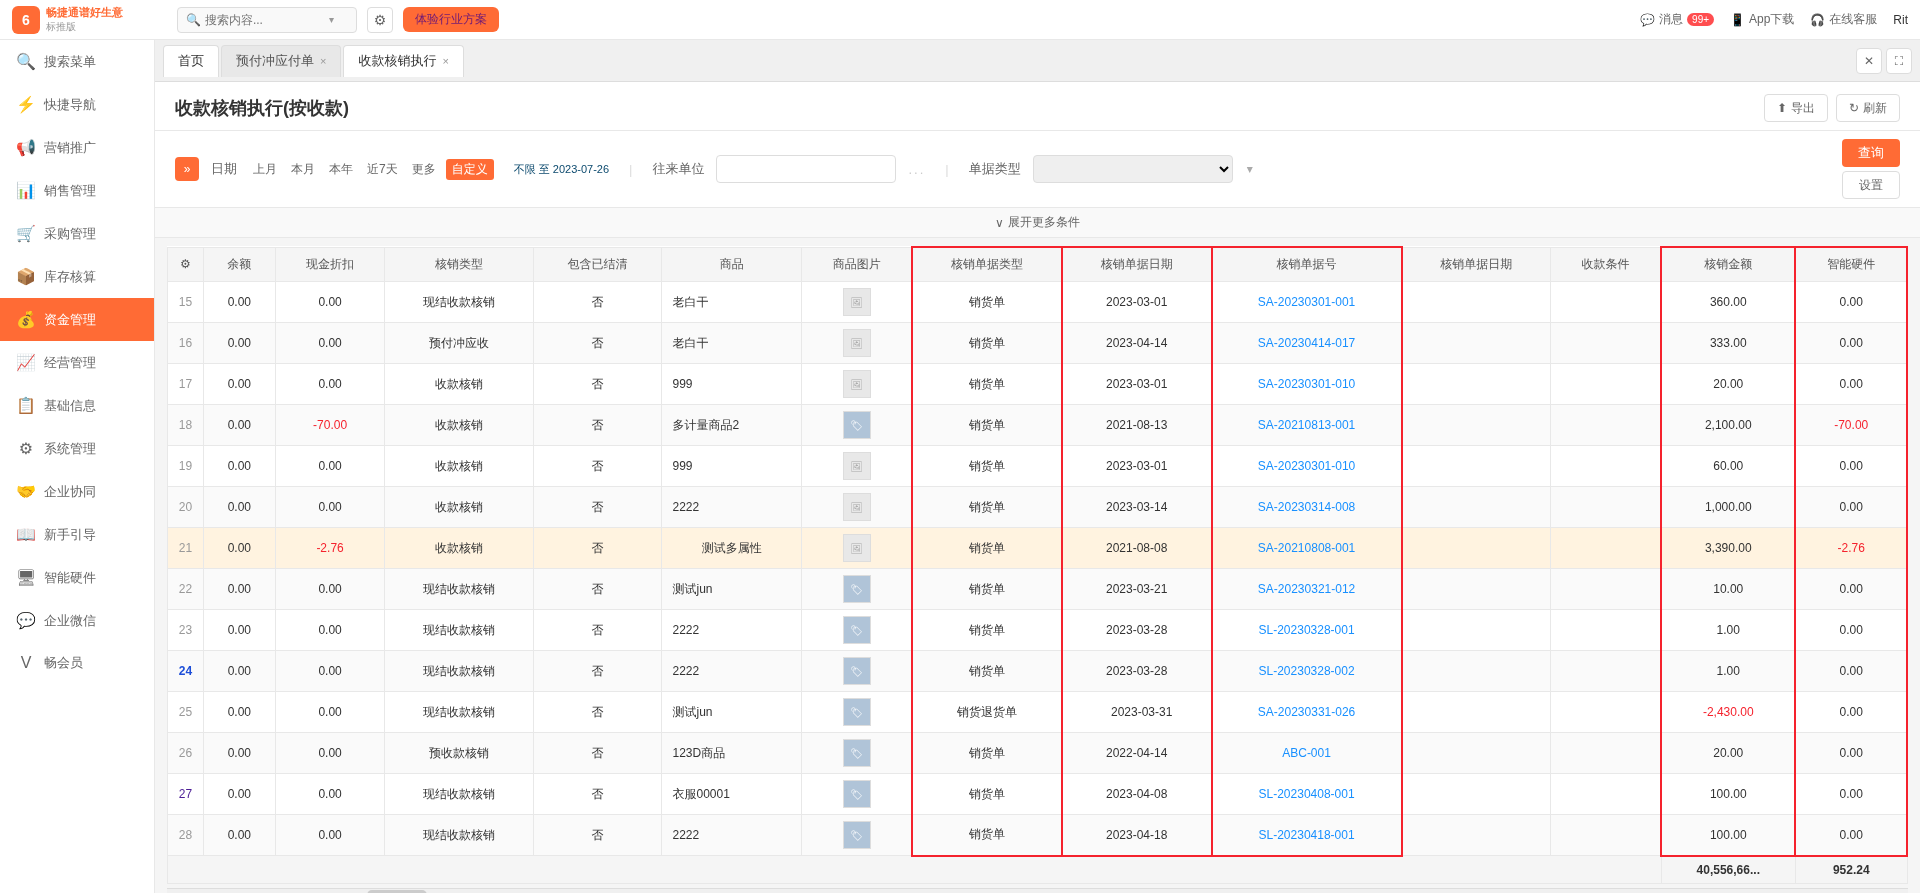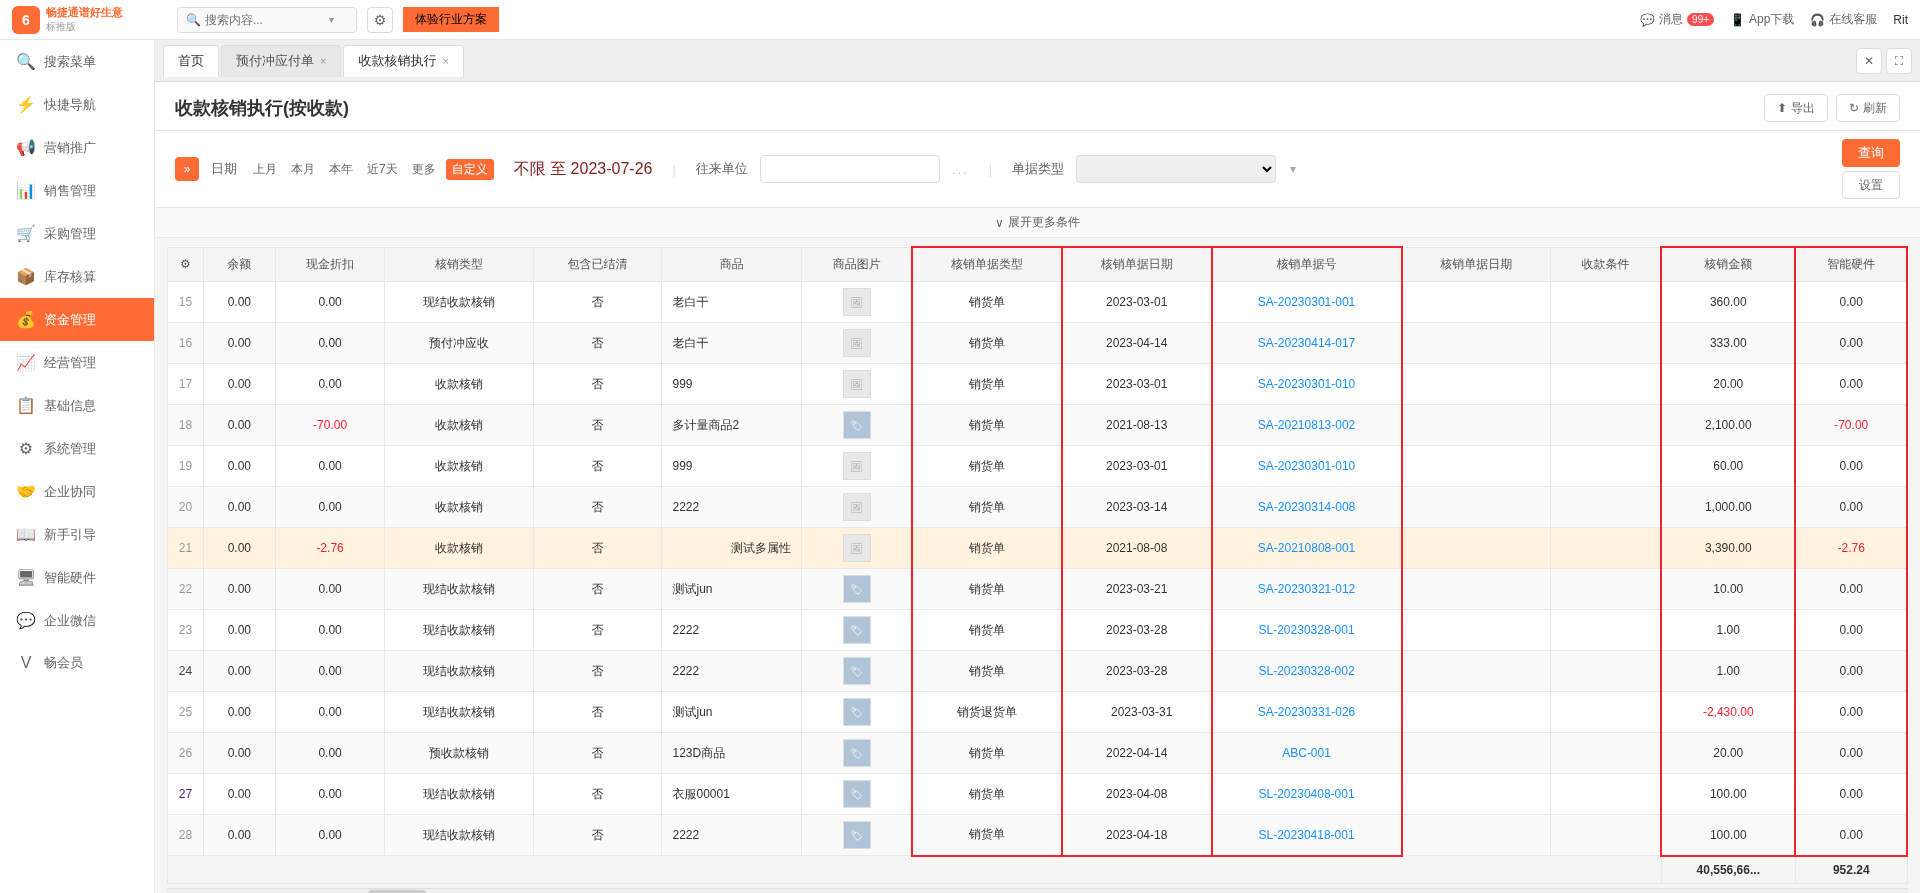--- a/index.html
+++ b/index.html
@@ -6,21 +6,21 @@
     body { font-family: 'Microsoft YaHei', Arial, sans-serif; font-size: 13px; background: #f5f5f5; color: #333; width: 1920px; height: 893px; overflow: hidden; }
 
     
     .top-bar { height: 40px; background: #fff; display: flex; align-items: center; padding: 0 12px; border-bottom: 1px solid #e8e8e8; gap: 10px; }
     .logo-area { width: 155px; display: flex; align-items: center; gap: 6px; }
     .logo-icon { width: 28px; height: 28px; background: #ff6b35; border-radius: 6px; display: flex; align-items: center; justify-content: center; color: white; font-weight: bold; font-size: 14px; }
     .top-search { flex: 0 0 180px; height: 26px; border: 1px solid #ddd; border-radius: 4px; padding: 0 8px; font-size: 12px; color: #999; background: #f9f9f9; display: flex; align-items: center; gap: 4px; }
     .top-search-input { background: transparent; border: none; outline: none; font-size: 12px; color: #ccc; width: 120px; }
     .chevron-down { font-size: 10px; color: #999; }
     .gear-btn { width: 26px; height: 26px; border: 1px solid #ddd; border-radius: 4px; display: flex; align-items: center; justify-content: center; cursor: pointer; color: #666; font-size: 14px; }
-    .trial-btn { background: #ff6b35; color: #000000; border: none; border-radius: 0; padding: 4px 12px; font-size: 12px; cursor: pointer; }
+    .trial-btn { background: #ff6b35; color: #701a75; border: none; border-radius: 6px; padding: 4px 12px; font-size: 12px; cursor: pointer; }
     .top-right { margin-left: auto; display: flex; align-items: center; gap: 16px; font-size: 12px; color: #666; }
     .badge { background: #ff4d4f; color: white; border-radius: 10px; padding: 1px 5px; font-size: 10px; }
     .top-right-item { display: flex; align-items: center; gap: 4px; cursor: pointer; }
     .user-name { color: #333; font-size: 12px; }
 
     
     .sidebar { position: absolute; left: 0; top: 40px; width: 155px; height: 853px; background: #fff; border-right: 1px solid #e8e8e8; display: flex; flex-direction: column; }
     .sidebar-item { display: flex; align-items: center; gap: 8px; padding: 12px 16px; cursor: pointer; font-size: 13px; color: #666; }
     .sidebar-item.active { background: #ff6b35; color: white; border-radius: 0; }
     .sidebar-icon { font-size: 16px; width: 20px; text-align: center; }
@@ -45,21 +45,21 @@
     .page-header-actions { display: flex; gap: 8px; }
     .header-btn { height: 28px; padding: 0 12px; border: 1px solid #ddd; border-radius: 4px; background: #fff; cursor: pointer; font-size: 12px; color: #666; display: flex; align-items: center; gap: 4px; }
 
     
     .filter-bar { background: #fff; padding: 8px 20px; border-bottom: 1px solid #e8e8e8; display: flex; align-items: center; gap: 12px; }
     .expand-btn { width: 24px; height: 24px; background: #ff6b35; border-radius: 4px; display: flex; align-items: center; justify-content: center; color: white; cursor: pointer; font-size: 12px; }
     .filter-label { font-size: 13px; color: #666; }
     .filter-date-options { display: flex; gap: 6px; align-items: center; }
     .date-opt { font-size: 12px; color: #666; cursor: pointer; padding: 2px 4px; }
     .date-custom { font-size: 12px; color: white; background: #ff6b35; border-radius: 3px; padding: 2px 6px; cursor: pointer; }
-    .date-range { font-size: 16px; color: #7f1d1d; margin-left: 4px; }
+    .date-range { font-size: 11px; color: #0c4a6e; margin-left: 4px; }
     .filter-input { height: 28px; border: 1px solid #ddd; border-radius: 4px; padding: 0 8px; font-size: 12px; min-width: 160px; color: #333; }
     .filter-dots { color: #ccc; letter-spacing: 2px; }
     .filter-select { height: 28px; border: 1px solid #ddd; border-radius: 4px; padding: 0 8px; font-size: 12px; min-width: 140px; }
     .query-btn { height: 28px; padding: 0 16px; background: #ff6b35; color: white; border: none; border-radius: 4px; cursor: pointer; font-size: 13px; }
     .settings-btn { height: 28px; padding: 0 12px; border: 1px solid #ddd; border-radius: 4px; background: #fff; cursor: pointer; font-size: 12px; color: #666; }
     .query-settings { display: flex; flex-direction: column; gap: 4px; margin-left: auto; }
 
     
     .expand-more-bar { background: #f9f9f9; padding: 6px 20px; text-align: center; border-bottom: 1px solid #e8e8e8; }
     .expand-more-btn { font-size: 12px; color: #666; cursor: pointer; display: inline-flex; align-items: center; gap: 4px; }
@@ -330,21 +330,21 @@
             <tr>
     <td style="color:#999;">18</td>
     <td>0.00</td>
     <td class="text-red">-70.00</td>
     <td>收款核销</td>
     <td>否</td>
     <td style="text-align:left;">多计量商品2</td>
     <td><div style="width:28px;height:28px;background:#b0c4d8;border:1px solid #ddd;display:inline-flex;align-items:center;justify-content:center;font-size:10px;color:#fff;">🏷</div></td>
     <td style="border-left:2px solid #f5222d;border-right:2px solid #f5222d;">销货单</td>
     <td style="border-left:2px solid #f5222d;border-right:2px solid #f5222d;">2021-08-13</td>
-    <td style="border-left:2px solid #f5222d;border-right:2px solid #f5222d;"><a class="text-link" href="#">SA-20210813-002</a></td>
+    <td style="border-left:2px solid #f5222d;border-right:2px solid #f5222d;"><a class="text-link" href="#">SA-20210813-001</a></td>
     <td></td>
     <td></td>
     <td class="" style="border-left:2px solid #f5222d;border-right:2px solid #f5222d;">2,100.00</td>
     <td class="text-red" style="border-left:2px solid #f5222d;border-right:2px solid #f5222d;">-70.00</td>
   </tr>
             <tr>
     <td style="color:#999;">19</td>
     <td>0.00</td>
     <td class="">0.00</td>
     <td>收款核销</td>
@@ -374,21 +374,21 @@
     <td></td>
     <td class="" style="border-left:2px solid #f5222d;border-right:2px solid #f5222d;">1,000.00</td>
     <td class="" style="border-left:2px solid #f5222d;border-right:2px solid #f5222d;">0.00</td>
   </tr>
             <tr style="background: rgb(255, 243, 224);">
     <td style="color:#999;">21</td>
     <td>0.00</td>
     <td class="text-red">-2.76</td>
     <td>收款核销</td>
     <td>否</td>
-    <td style="text-align:right;font-family:Liberation Serif, serif;">测试多属性</td>
+    <td style="text-align:center;font-family:Liberation Serif, serif;">测试多属性</td>
     <td><div style="width:28px;height:28px;background:#e8e8e8;border:1px solid #ddd;display:inline-flex;align-items:center;justify-content:center;font-size:10px;color:#aaa;">🖼</div></td>
     <td style="border-left:2px solid #f5222d;border-right:2px solid #f5222d;">销货单</td>
     <td style="border-left:2px solid #f5222d;border-right:2px solid #f5222d;">2021-08-08</td>
     <td style="border-left:2px solid #f5222d;border-right:2px solid #f5222d;"><a class="text-link" href="#">SA-20210808-001</a></td>
     <td></td>
     <td></td>
     <td class="" style="border-left:2px solid #f5222d;border-right:2px solid #f5222d;">3,390.00</td>
     <td class="text-red" style="border-left:2px solid #f5222d;border-right:2px solid #f5222d;">-2.76</td>
   </tr>
             <tr>
@@ -417,21 +417,21 @@
     <td><div style="width:28px;height:28px;background:#b0c4d8;border:1px solid #ddd;display:inline-flex;align-items:center;justify-content:center;font-size:10px;color:#fff;">🏷</div></td>
     <td style="border-left:2px solid #f5222d;border-right:2px solid #f5222d;">销货单</td>
     <td style="border-left:2px solid #f5222d;border-right:2px solid #f5222d;">2023-03-28</td>
     <td style="border-left:2px solid #f5222d;border-right:2px solid #f5222d;"><a class="text-link" href="#">SL-20230328-001</a></td>
     <td></td>
     <td></td>
     <td class="" style="border-left:2px solid #f5222d;border-right:2px solid #f5222d;">1.00</td>
     <td class="" style="border-left:2px solid #f5222d;border-right:2px solid #f5222d;">0.00</td>
   </tr>
             <tr>
-    <td style="color:#404040;">24</td>
+    <td style="color:#1d4ed8;font-weight:bold;">24</td>
     <td>0.00</td>
     <td class="">0.00</td>
     <td>现结收款核销</td>
     <td>否</td>
     <td style="text-align:left;">2222</td>
     <td><div style="width:28px;height:28px;background:#b0c4d8;border:1px solid #ddd;display:inline-flex;align-items:center;justify-content:center;font-size:10px;color:#fff;">🏷</div></td>
     <td style="border-left:2px solid #f5222d;border-right:2px solid #f5222d;">销货单</td>
     <td style="border-left:2px solid #f5222d;border-right:2px solid #f5222d;">2023-03-28</td>
     <td style="border-left:2px solid #f5222d;border-right:2px solid #f5222d;"><a class="text-link" href="#">SL-20230328-002</a></td>
     <td></td>

